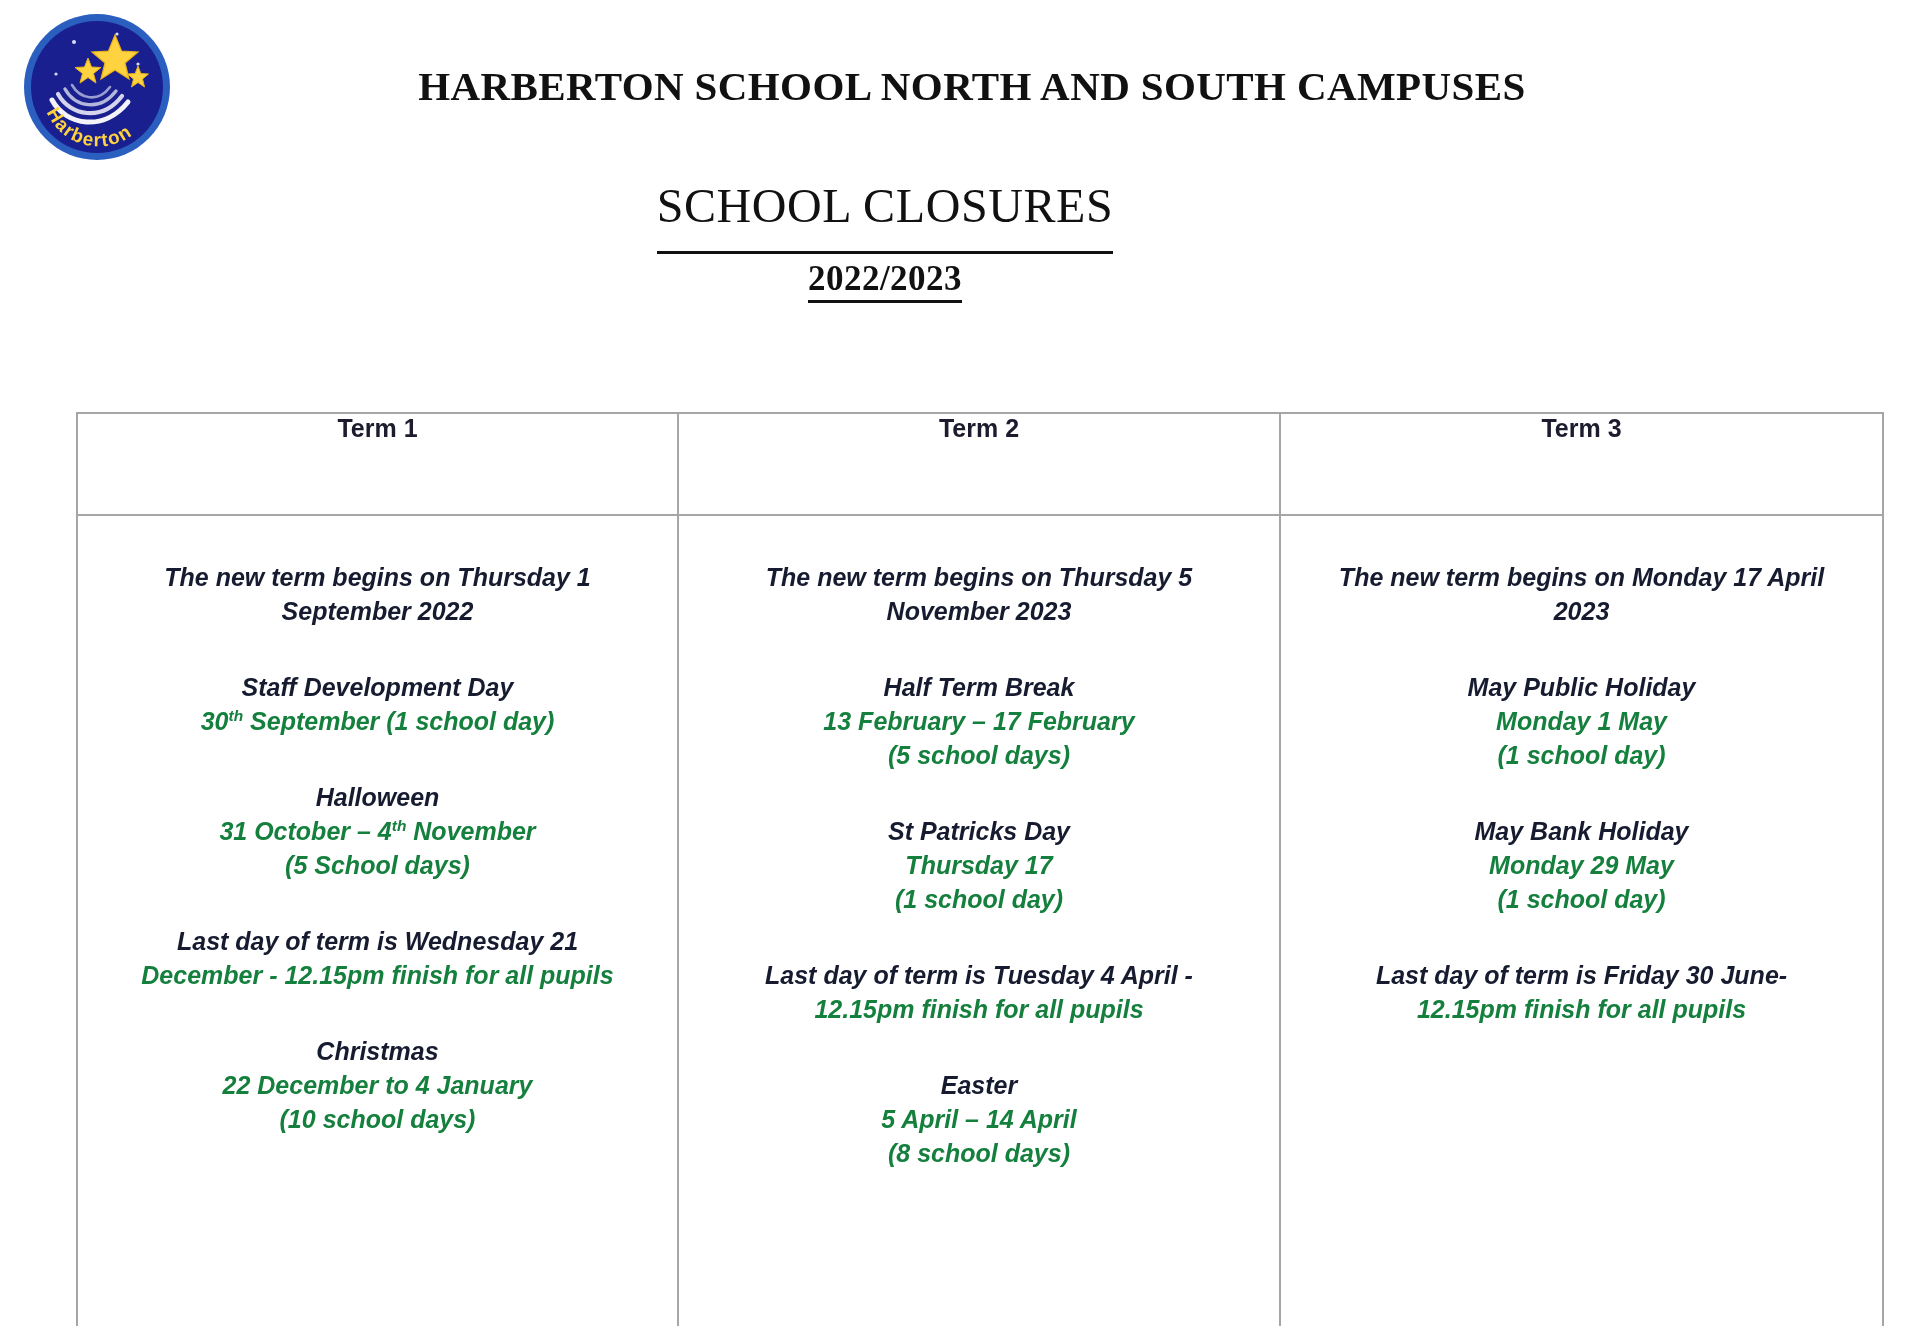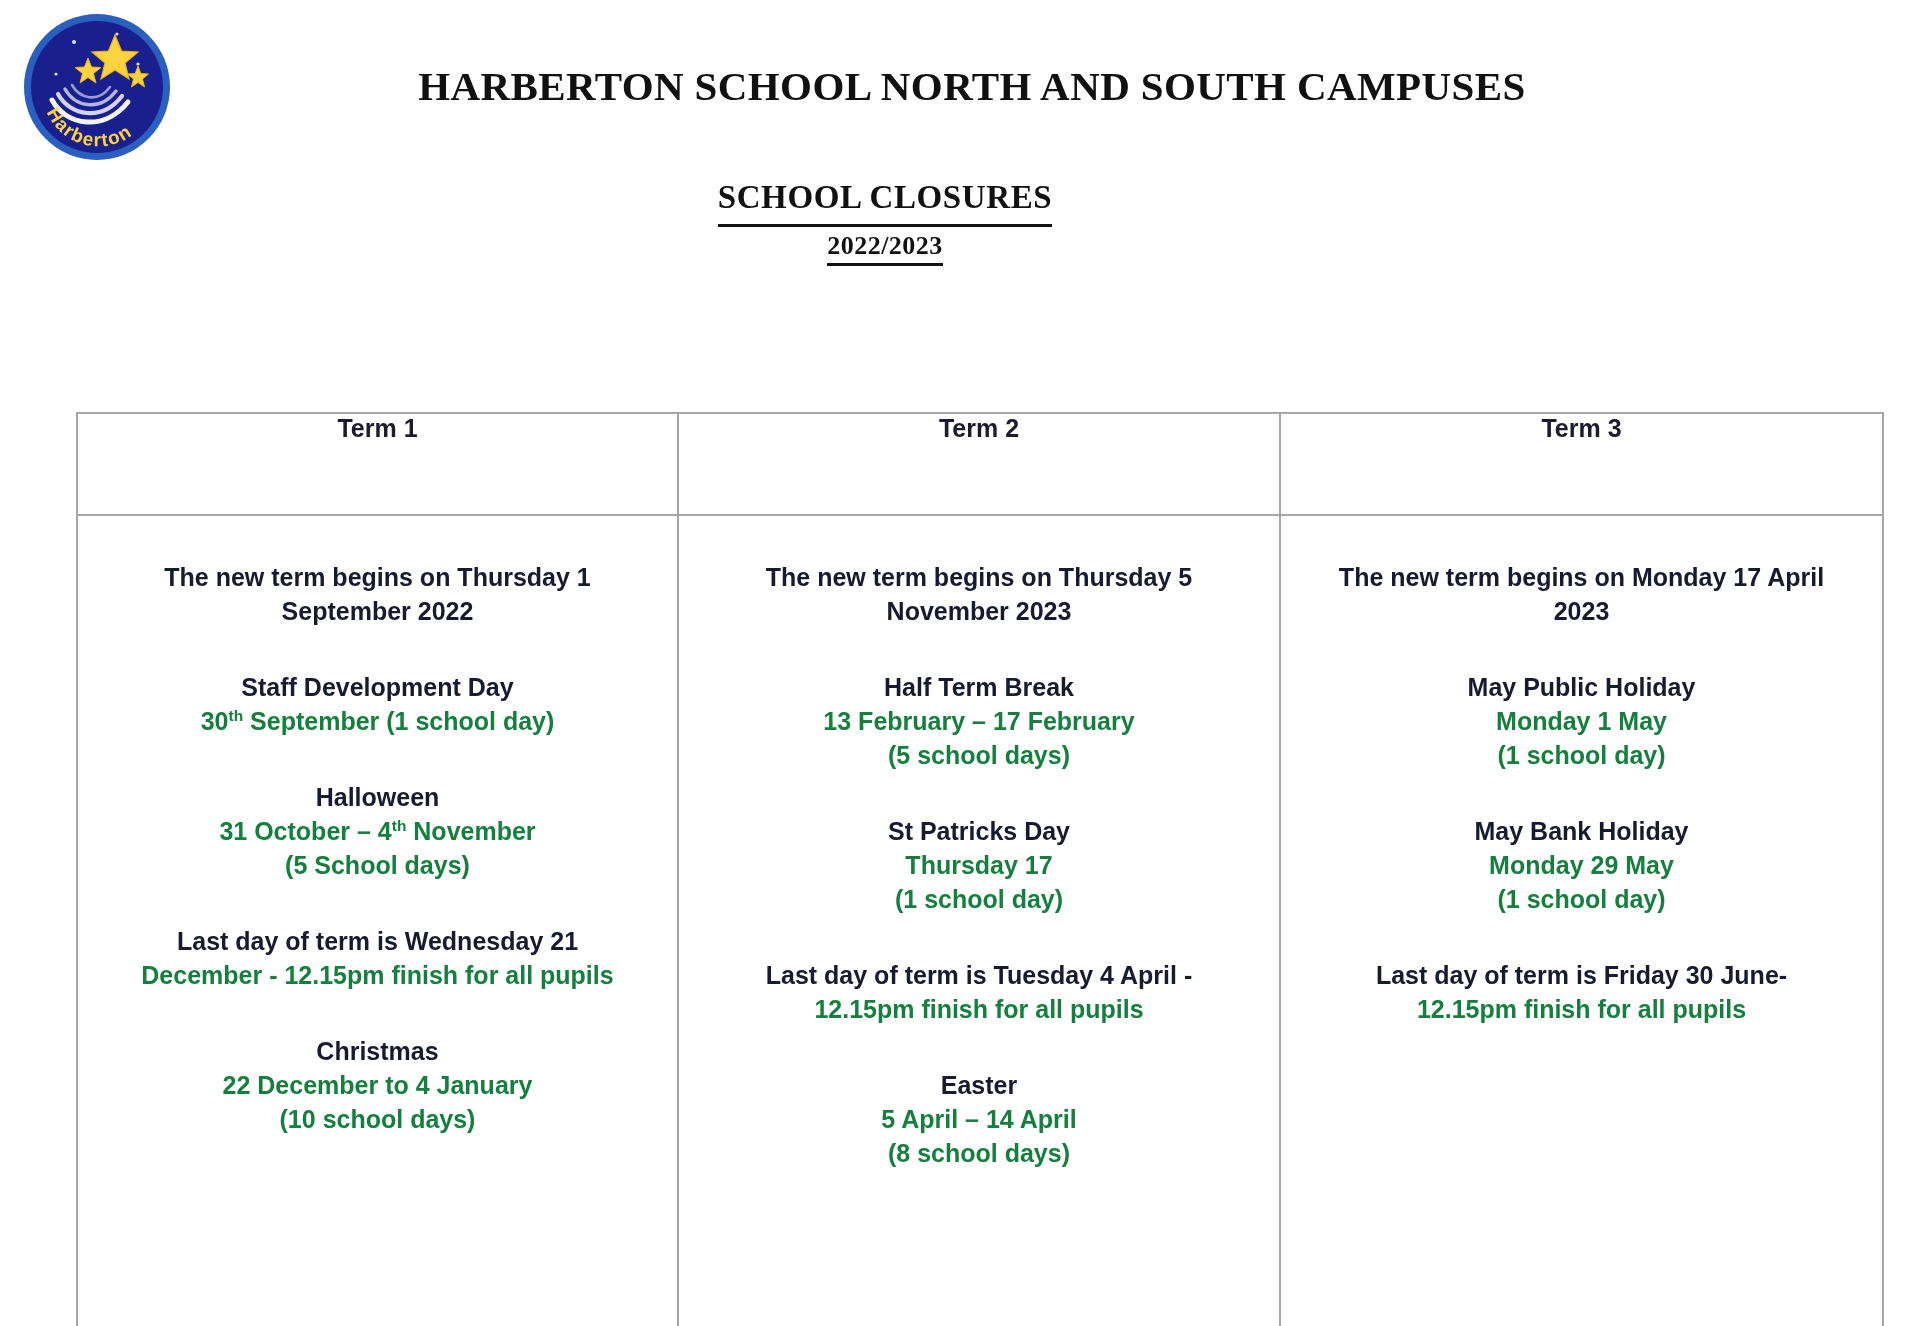--- a/index.html
+++ b/index.html
@@ -45,31 +45,31 @@
   #doc-title {
     position: absolute;
     left: 180px;
     top: 178px;
     width: 1410px;
     text-align: center;
     font-family: "Liberation Serif", serif;
     color: #111111;
   }
   #doc-title .line1 {
-    font-size: 33px;
-    font-weight: 700;
+    font-size: 48px;
+    font-weight: 400;
     letter-spacing: 0.6px;
     display: inline-block;
     border-bottom: 3px solid #111111;
-    padding-bottom: 7px;
+    padding-bottom: 16px;
     line-height: 1.18;
   }
   #doc-title .line2-wrap { margin-top: 4px; }
   #doc-title .line2 {
-    font-size: 26px;
+    font-size: 35px;
     font-weight: 700;
     letter-spacing: 0.5px;
     display: inline-block;
     border-bottom: 3px solid #111111;
     padding-bottom: 1px;
     line-height: 1.18;
   }
 
   
   #closures-table {
@@ -110,20 +110,21 @@
     margin: 0 0 42px 0;
   }
   .entry:last-child { margin-bottom: 0; }
   .entry p {
     margin: 0;
     font-family: "Liberation Sans", sans-serif;
     font-size: 25px;
     line-height: 1.36;
     color: #161b30;
     font-weight: 700;
+    font-style: italic;
   }
   .entry p.normal {
     font-weight: 600;
     color: #15803d;
   }
   .entry p .lead {
     font-weight: 700;
   }
   .entry p .rest {
     font-weight: 600;

